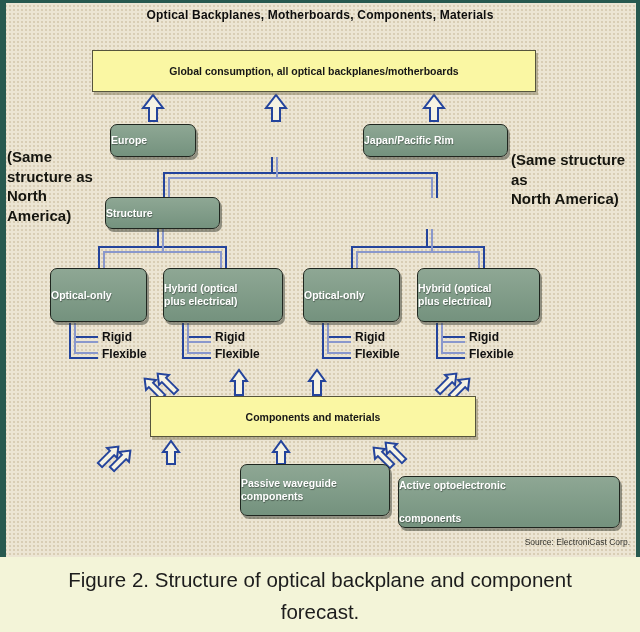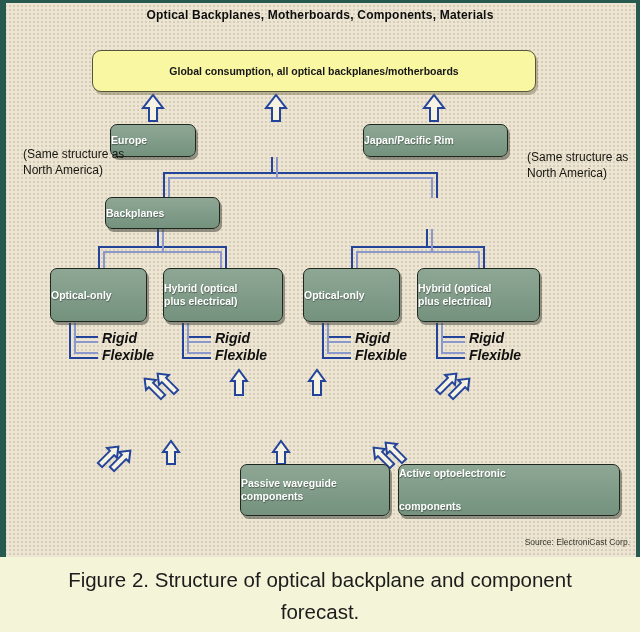--- a/index.html
+++ b/index.html
@@ -15,24 +15,24 @@
           font-size:12px;font-weight:bold;color:#0d0d0d;letter-spacing:0.2px;}
   .gbox{position:absolute;display:flex;flex-direction:column;align-items:flex-start;
         justify-content:center;text-align:center;
         background:linear-gradient(180deg,#8ea794,#74927e);
         border:1px solid #1f261f;border-radius:7px;color:#ffffff;font-weight:bold;
         font-size:10.5px;line-height:1.2;
         box-shadow:2px 3px 0 rgba(55,62,52,0.5);
         text-shadow:0.5px 1px 1px rgba(0,0,0,0.4);}
   .ybox{position:absolute;display:flex;align-items:center;justify-content:center;
         text-align:center;background:#faf7a3;border:1px solid #56553c;
-        border-radius:9px;color:#161616;font-weight:bold;font-size:10.5px;
+        border-radius:0;color:#161616;font-weight:bold;font-size:10.5px;
         box-shadow:2px 3px 0 rgba(122,114,80,0.45);}
-  .note{position:absolute;font-size:12px;font-weight:normal;color:#15150f;line-height:1.3;margin-left:16px;}
-  .rf{position:absolute;font-size:14px;font-weight:bold;color:#101010;font-style:italic;}
+  .note{position:absolute;font-size:15px;font-weight:bold;color:#15150f;line-height:1.3;}
+  .rf{position:absolute;font-size:12px;font-weight:bold;color:#101010;}
   .src{position:absolute;right:10px;top:537px;font-size:8.5px;color:#30302a;padding-left:11px;}
   .svglayer{position:absolute;left:0;top:0;}
   .caption{position:absolute;left:0;top:557px;width:640px;height:75px;
            background:#f3f4d8;color:#1c1c1c;text-align:center;
            font-size:20.5px;line-height:1.55;padding-top:7px;}
 </style>
 </head>
 <body>
 
 <div class="stage">
@@ -127,21 +127,21 @@
     <div class="note" style="left:7px;top:147px;width:102px;">
       <span style="display:block">(Same structure as</span>
       <span style="display:block">North America)</span>
     </div>
     <div class="note" style="left:511px;top:150px;width:124px;">
       <span style="display:block">(Same structure as</span>
       <span style="display:block">North America)</span>
     </div>
 
     <div class="gbox" style="left:105px;top:197px;width:115px;height:32px;">
-      <span>Backplanes</span>
+      <span>Structure</span>
     </div>
 
     <div class="gbox" style="left:50px;top:268px;width:97px;height:54px;">
       <span>Optical-only</span>
     </div>
     <div class="gbox" style="left:163px;top:268px;width:120px;height:54px;">
       <span style="display:block">Hybrid (optical</span>
       <span style="display:block">plus electrical)</span>
     </div>
     <div class="gbox" style="left:303px;top:268px;width:97px;height:54px;">
@@ -154,26 +154,29 @@
 
     <div class="rf" style="left:102px;top:330px;">Rigid</div>
     <div class="rf" style="left:102px;top:347px;">Flexible</div>
     <div class="rf" style="left:215px;top:330px;">Rigid</div>
     <div class="rf" style="left:215px;top:347px;">Flexible</div>
     <div class="rf" style="left:355px;top:330px;">Rigid</div>
     <div class="rf" style="left:355px;top:347px;">Flexible</div>
     <div class="rf" style="left:469px;top:330px;">Rigid</div>
     <div class="rf" style="left:469px;top:347px;">Flexible</div>
 
+    <div class="ybox" style="left:150px;top:396px;width:326px;height:41px;">
+      <span>Components and materials</span>
+    </div>
 
     <div class="gbox" style="left:240px;top:464px;width:150px;height:52px;">
       <span style="display:block">Passive waveguide</span>
       <span style="display:block">components</span>
     </div>
-    <div class="gbox" style="left:398px;top:464px;width:222px;height:52px;gap:20px;">
+    <div class="gbox" style="left:398px;top:476px;width:222px;height:52px;gap:20px;">
       <span style="display:block">Active optoelectronic</span>
       <span style="display:block">components</span>
     </div>
 
     <div class="src">Source: ElectroniCast Corp.</div>
   </div>
 
   <div class="caption">
     <span style="display:block">Figure 2. Structure of optical backplane and component</span>
     <span style="display:block">forecast.</span>

